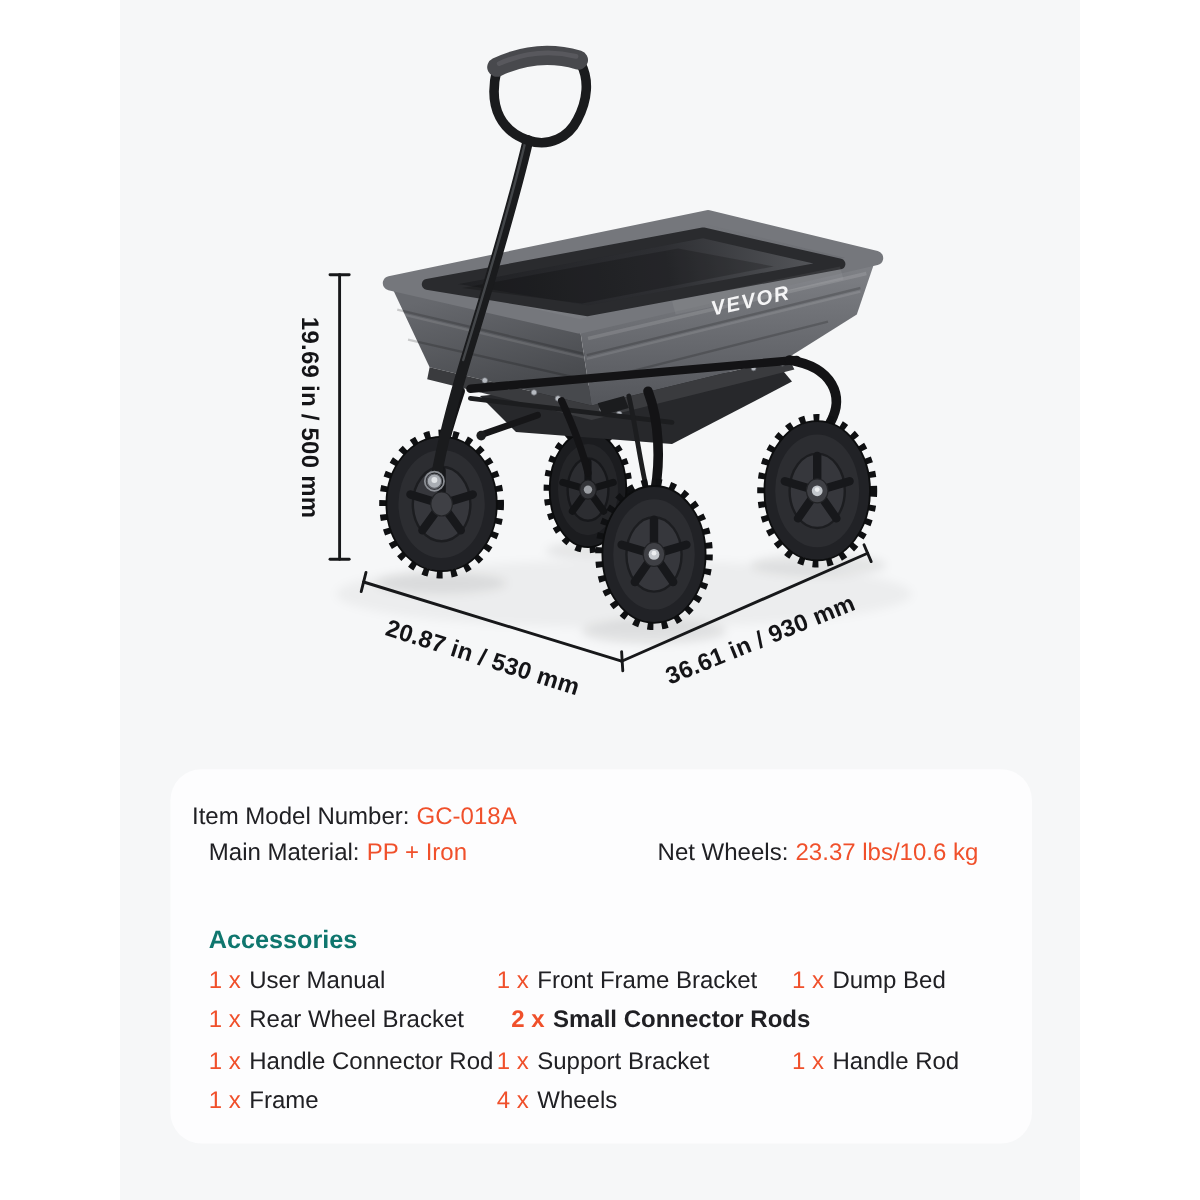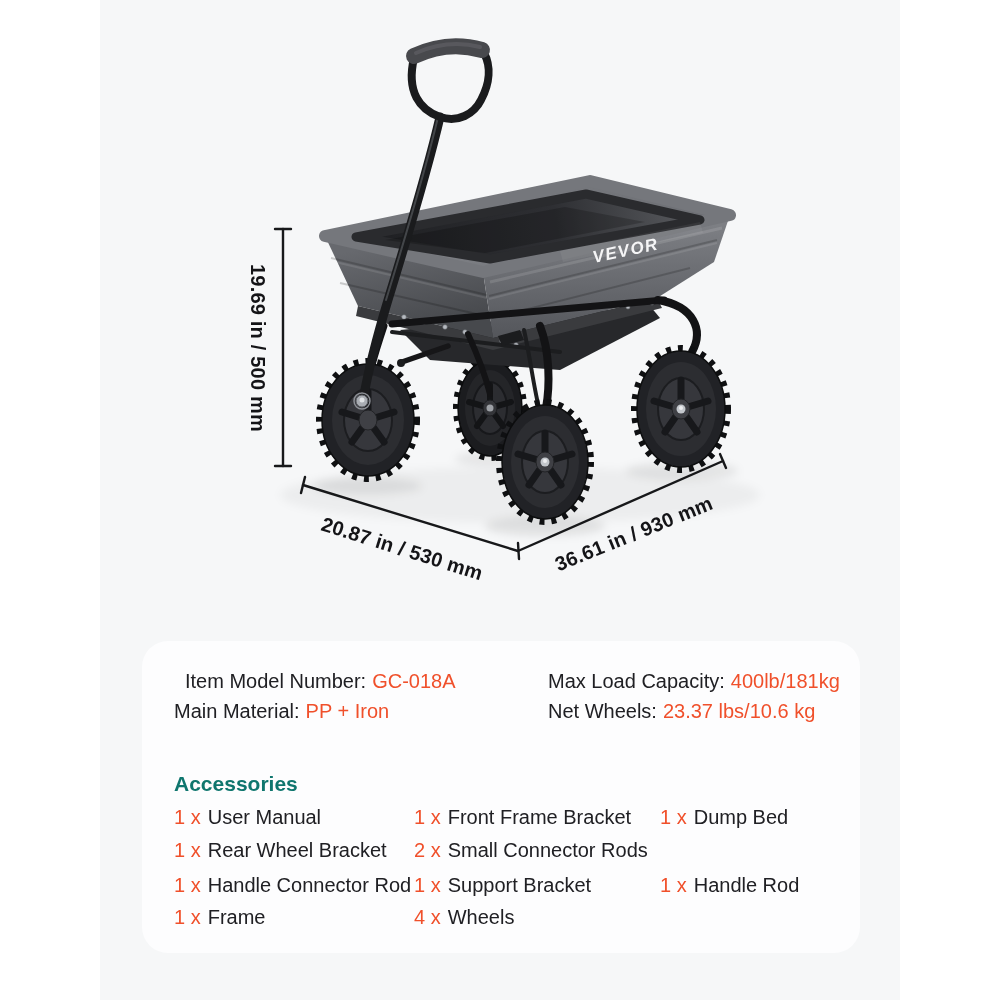--- a/index.html
+++ b/index.html
@@ -211,29 +211,26 @@
       <line x1="726" y1="468" x2="720" y2="454"></line>
     </g>
   </svg>
 
   <div class="dim-label dim-h">19.69 in / 500 mm</div>
   <div class="dim-label dim-w">20.87 in / 530 mm</div>
   <div class="dim-label dim-l">36.61 in / 930 mm</div>
 
   <div class="spec-card"></div>
 
-  <div class="row" style="left:185px;top:667px;">
+  <div class="row" style="left:160px;top:667px;">
     <span>Item Model Number:</span><span class="accent val">GC-018A</span>
   </div>
   <div class="row" style="left:174px;top:697px;">
     <span>Main Material:</span><span class="accent val">PP + Iron</span>
   </div>
-  <div class="row" style="left:548px;top:667px;">
-    <span>Max Load Capacity:</span><span class="accent val">400lb/181kg</span>
-  </div>
   <div class="row" style="left:548px;top:697px;">
     <span>Net Wheels:</span><span class="accent val">23.37 lbs/10.6 kg</span>
   </div>
 
   <div class="acc-title">Accessories</div>
 
   <div class="acc-item" style="left:174px;top:803px;">
     <span class="qty">1 x</span><span>User Manual</span>
   </div>
   <div class="acc-item" style="left:174px;top:836px;">
@@ -242,21 +239,21 @@
   <div class="acc-item" style="left:174px;top:871px;">
     <span class="qty">1 x</span><span>Handle Connector Rod</span>
   </div>
   <div class="acc-item" style="left:174px;top:903px;">
     <span class="qty">1 x</span><span>Frame</span>
   </div>
 
   <div class="acc-item" style="left:414px;top:803px;">
     <span class="qty">1 x</span><span>Front Frame Bracket</span>
   </div>
-  <div class="acc-item" style="left:414px;top:836px;">
+  <div class="acc-item" style="left:426px;top:836px;font-weight:bold;">
     <span class="qty">2 x</span><span>Small Connector Rods</span>
   </div>
   <div class="acc-item" style="left:414px;top:871px;">
     <span class="qty">1 x</span><span>Support Bracket</span>
   </div>
   <div class="acc-item" style="left:414px;top:903px;">
     <span class="qty">4 x</span><span>Wheels</span>
   </div>
 
   <div class="acc-item" style="left:660px;top:803px;text-align:center;">

